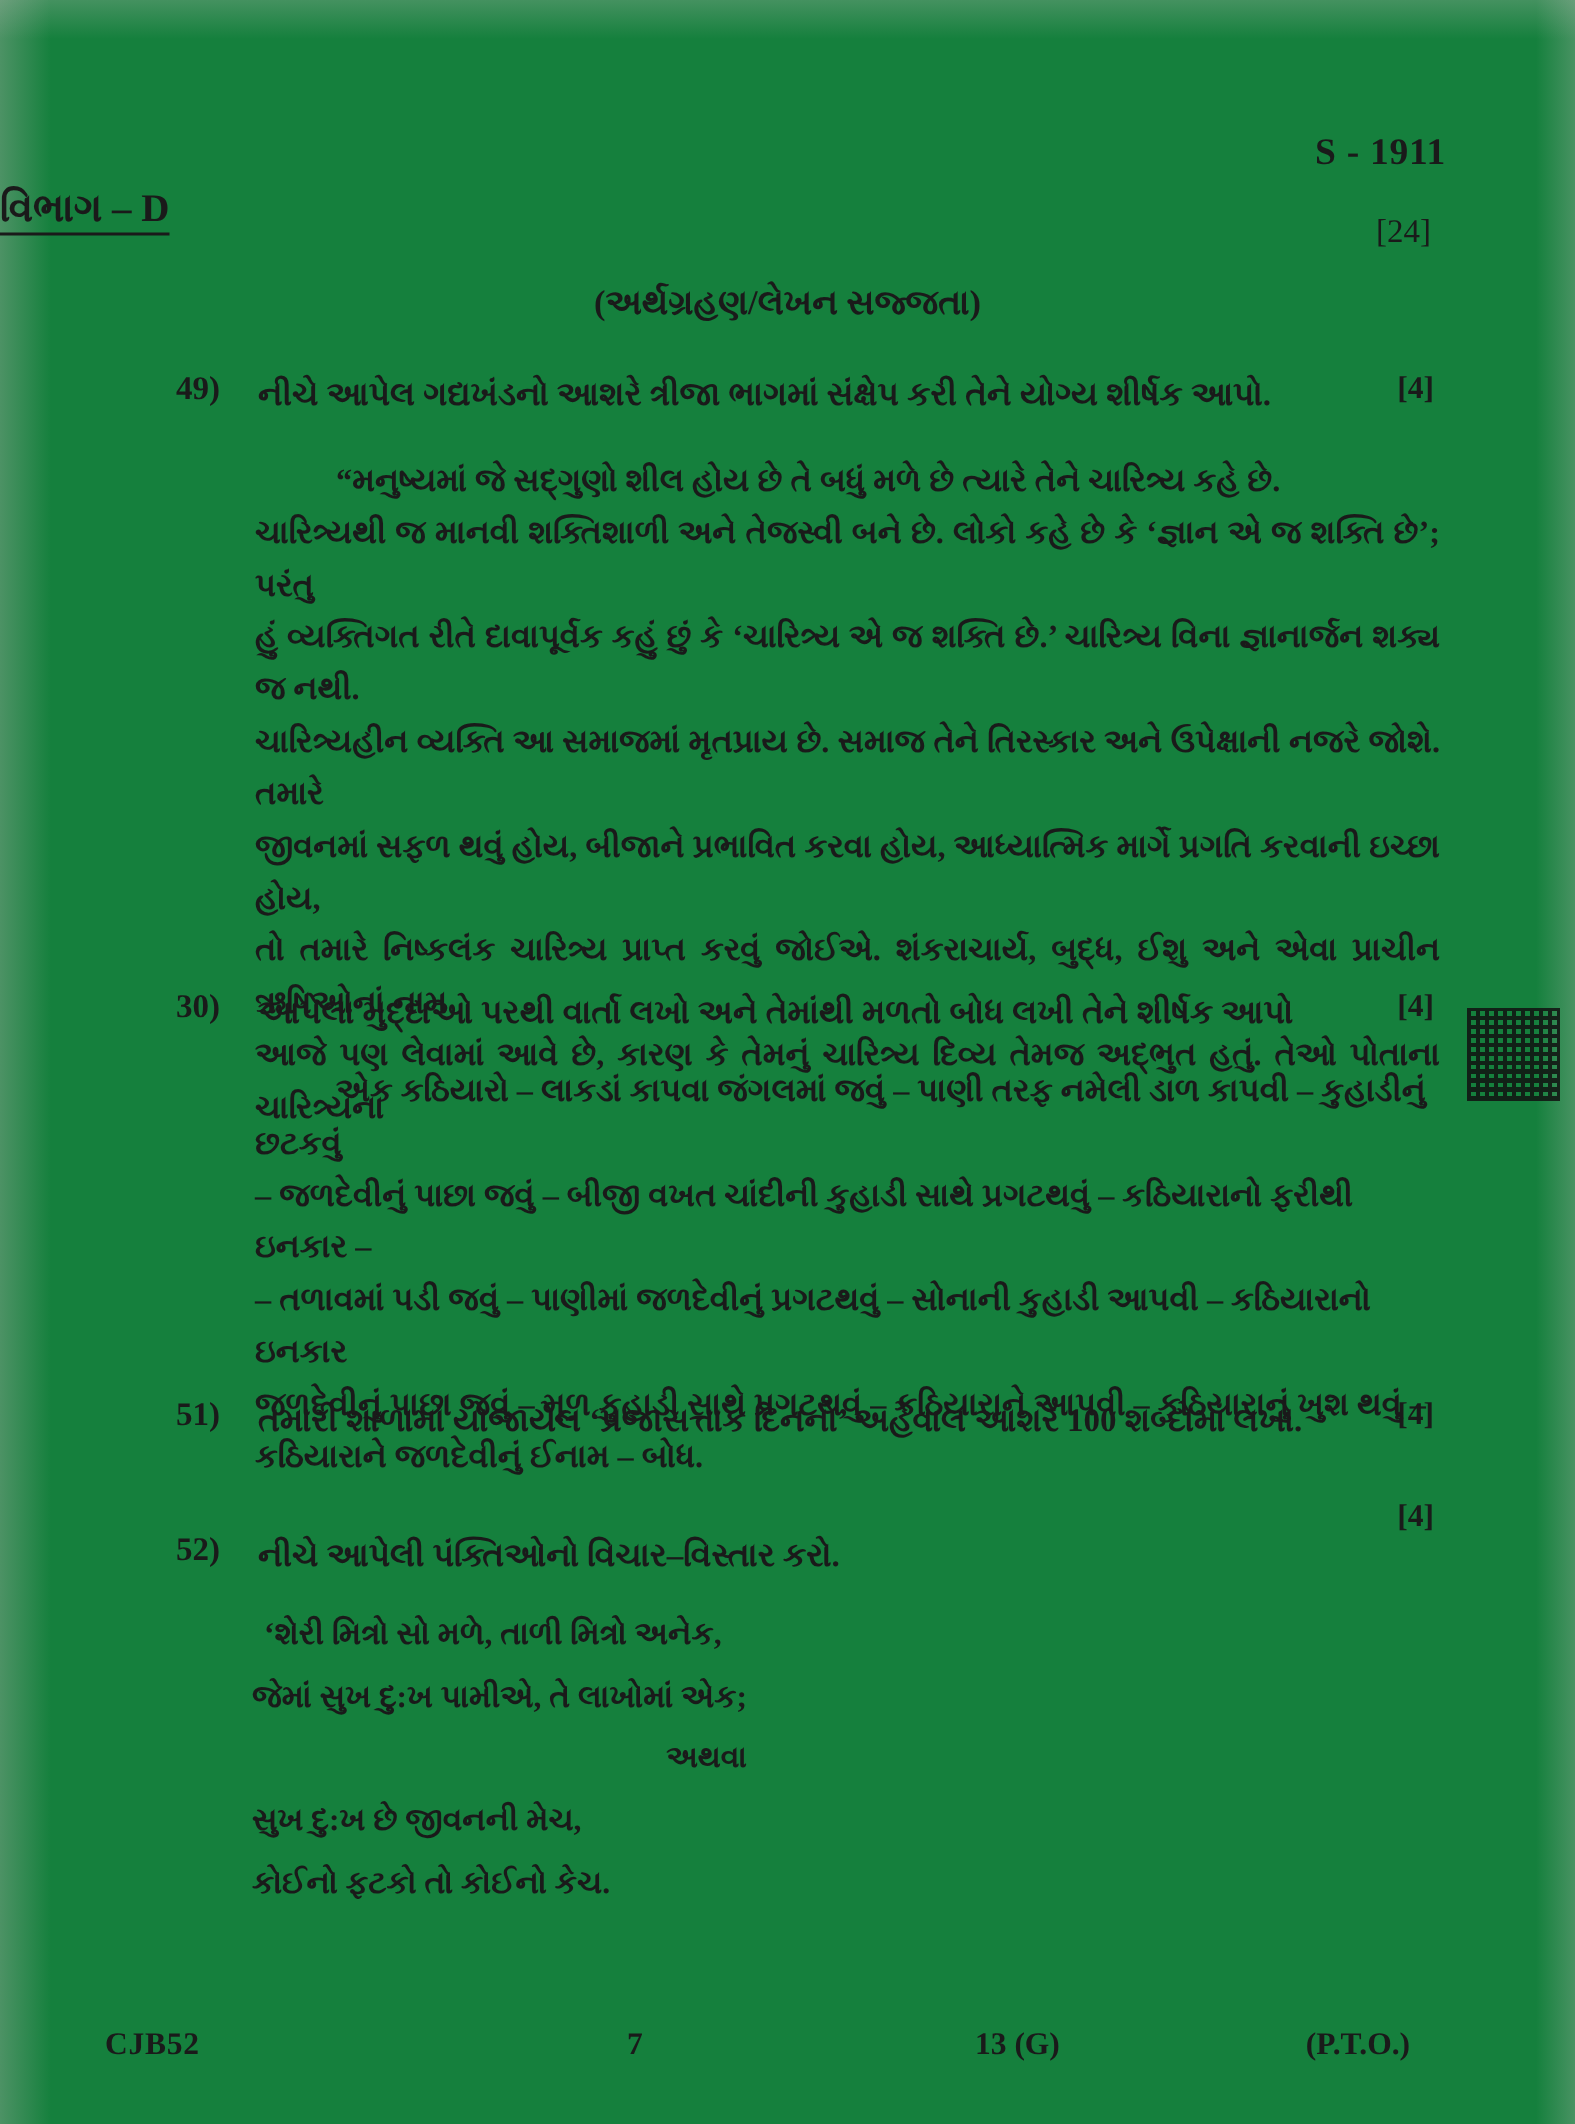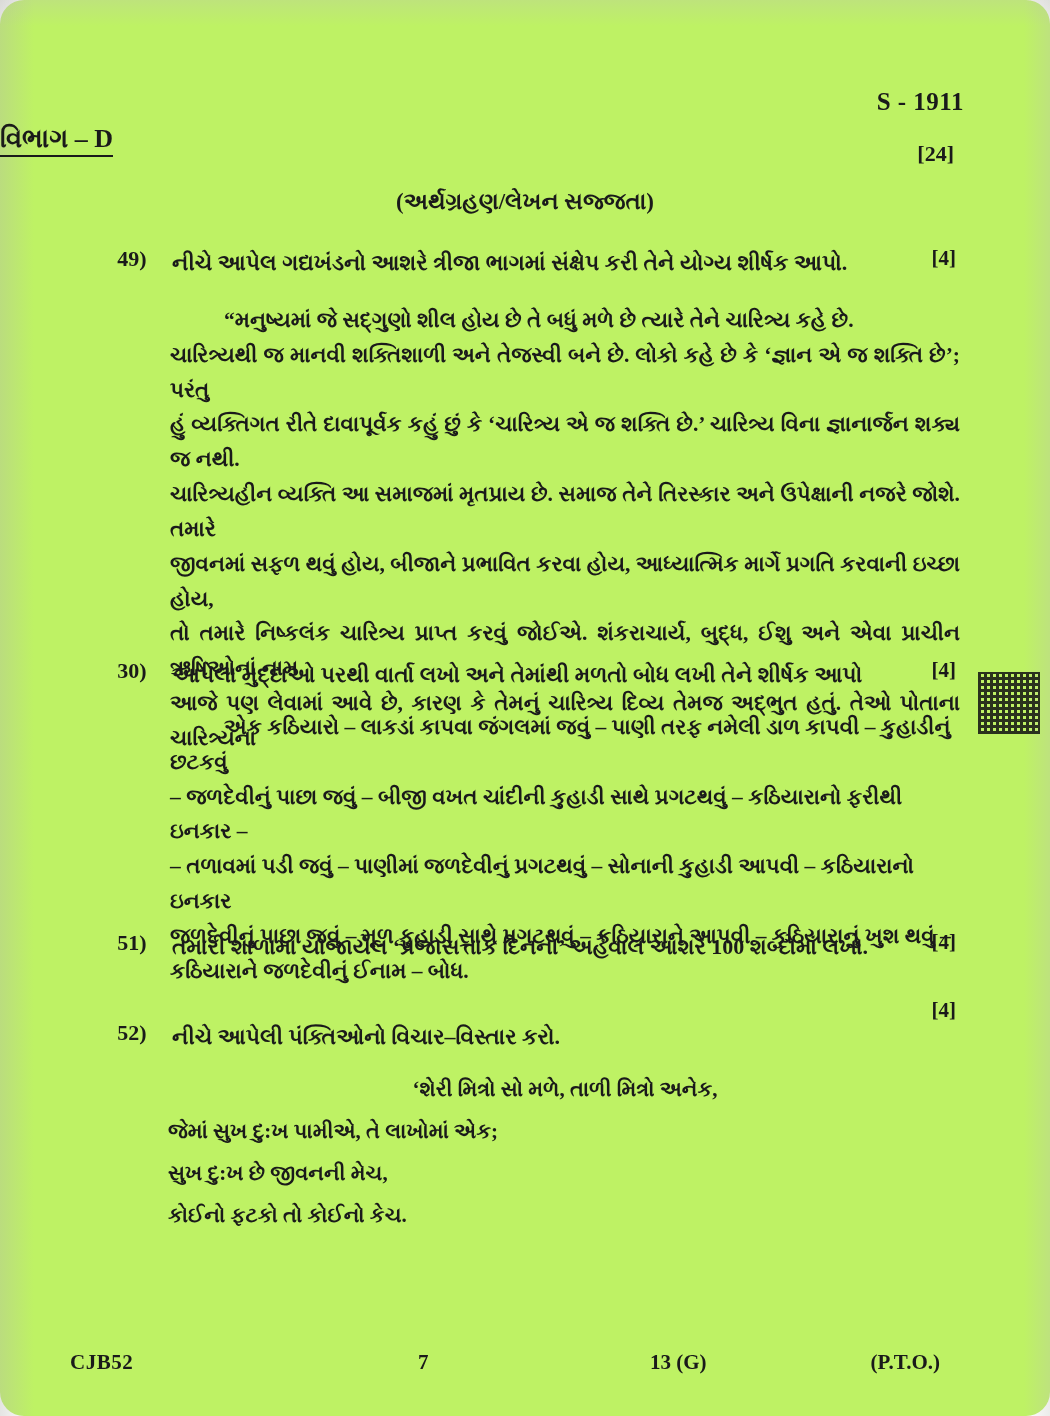--- a/index.html
+++ b/index.html
@@ -11,22 +11,21 @@
     width: 1050px;
     height: 1416px;
     position: relative;
     font-family: "Liberation Serif", serif;
     color: #1a1a1a;
     overflow: hidden;
   }
   .page {
     position: absolute;
     inset: 0;
-    background: #bef264;
-    border-radius: 24px;
+    background: #15803d;
   }
   
   .scan-edge-left {
     position: absolute;
     left: 0; top: 0; bottom: 0;
     width: 34px;
     background: linear-gradient(to right, rgba(180,180,175,0.35), rgba(255,255,255,0));
     pointer-events: none;
   }
   .scan-edge-right {
@@ -65,21 +64,21 @@
   }
   .section-heading span {
     border-bottom: 2px solid #1a1a1a;
     padding-bottom: 2px;
   }
   .section-marks {
     position: absolute;
     top: 141px;
     right: 96px;
     font-size: 22px;
-    font-weight: bold;
+    font-weight: normal;
   }
   .section-subheading {
     position: absolute;
     top: 189px;
     left: 0;
     width: 100%;
     text-align: center;
     font-size: 23px;
     font-weight: bold;
   }
@@ -141,21 +140,20 @@
   .verse {
     position: absolute;
     left: 168px;
     right: 96px;
     font-size: 21px;
     line-height: 2.0;
     font-weight: bold;
   }
   .verse .line-indent {
     padding-left: 8px;
-    text-align: center;
   }
   .athva {
     text-align: center;
     font-size: 20px;
     padding-right: 180px;
   }
 
   .qr {
     position: absolute;
     top: 672px;
@@ -258,20 +256,21 @@
 
   <div class="q-block" style="top:1020px;">
     <div class="q-num">52)</div>
     <div class="q-text">નીચે આપેલી પંક્તિઓનો વિચાર–વિસ્તાર કરો.</div>
     <div class="q-marks" style="top:-22px;">[4]</div>
   </div>
 
   <div class="verse" style="top:1068px;">
     <div class="line-indent">‘શેરી મિત્રો સો મળે, તાળી મિત્રો અનેક,</div>
     <div>જેમાં સુખ દુ:ખ પામીએ, તે લાખોમાં એક;</div>
+    <div class="athva">અથવા</div>
     <div>સુખ દુ:ખ છે જીવનની મેચ,</div>
     <div>કોઈનો ફટકો તો કોઈનો કેચ.</div>
   </div>
 
   <div class="footer">
     <div class="footer-left">CJB52</div>
     <div class="footer-center">7</div>
     <div class="footer-code">13 (G)</div>
     <div class="footer-pto">(P.T.O.)</div>
   </div>

